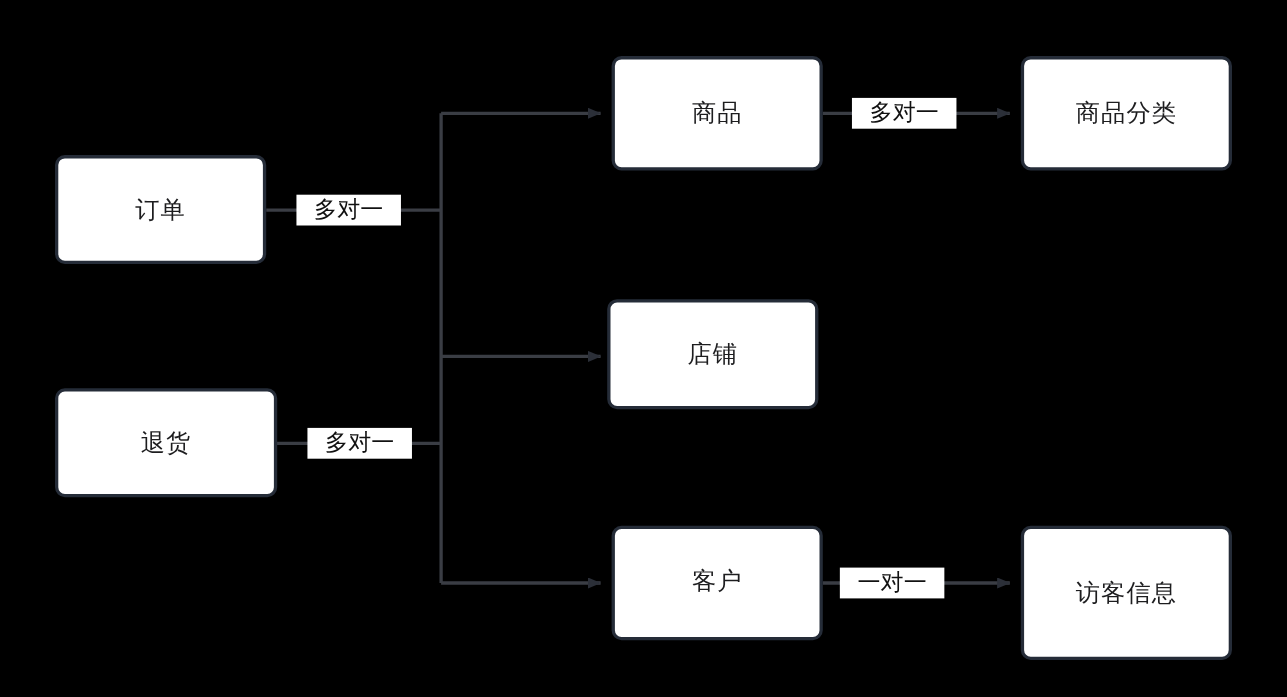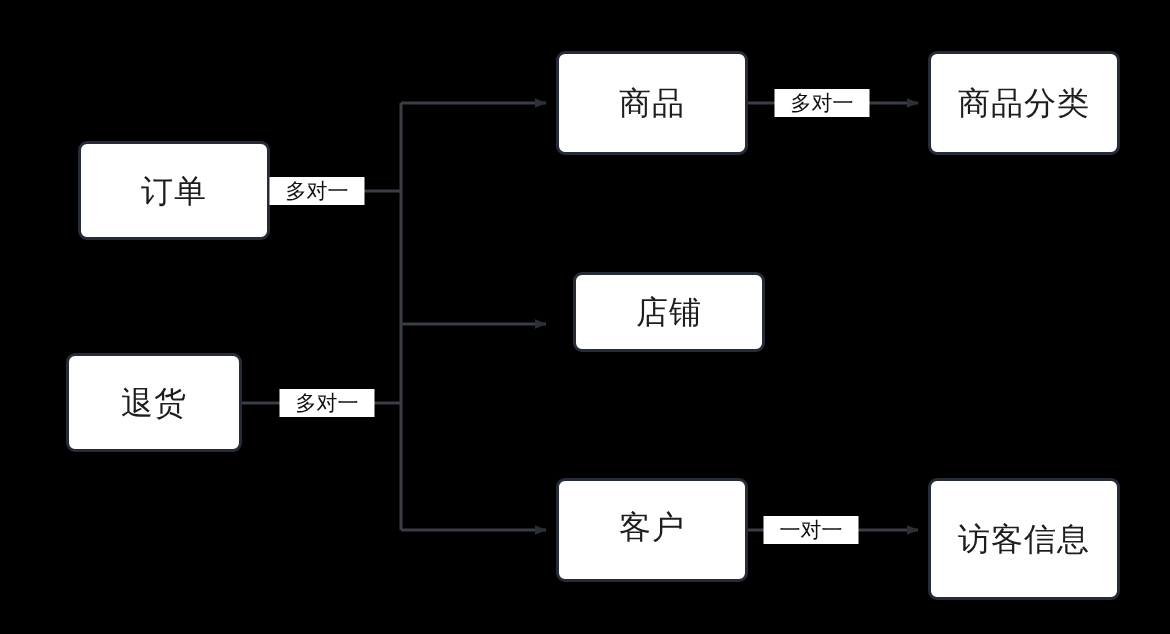--- a/index.html
+++ b/index.html
@@ -31,21 +31,21 @@
     box-sizing: border-box;
     background: #ffffff;
     border: 3px solid #252c38;
     border-radius: 9px;
     display: flex;
     align-items: center;
     justify-content: center;
     z-index: 3;
   }
   .node-label {
-    font-size: 32px;
+    font-size: 22px;
     line-height: 1;
     color: #1d1d1f;
     letter-spacing: 1px;
     white-space: nowrap;
     font-weight: 400;
   }
   .edge-label {
     position: absolute;
     background: #ffffff;
     color: #111111;
@@ -82,33 +82,33 @@
 
     <path d="M401,324 L546,324" fill="none" stroke="#3a3d44" stroke-width="3" marker-end="url(#arrowhead)"></path>
 
     <path d="M401,530 L546,530" fill="none" stroke="#3a3d44" stroke-width="3" marker-end="url(#arrowhead)"></path>
 
     <path d="M748,103 L918,103" fill="none" stroke="#3a3d44" stroke-width="3" marker-end="url(#arrowhead)"></path>
 
     <path d="M748,530 L918,530" fill="none" stroke="#3a3d44" stroke-width="3" marker-end="url(#arrowhead)"></path>
   </svg>
 
-  <div class="node" style="left:50px; top:141px; width:192px; height:99px;margin-left:28px;">
+  <div class="node" style="left:50px; top:141px; width:192px; height:99px;">
     <span class="node-label">订单</span>
   </div>
 
-  <div class="node" style="left:50px; top:353px; width:176px; height:99px;margin-left:16px;">
+  <div class="node" style="left:50px; top:353px; width:202px; height:99px;">
     <span class="node-label">退货</span>
   </div>
 
   <div class="node" style="left:556px; top:51px; width:192px; height:104px;">
     <span class="node-label">商品</span>
   </div>
 
-  <div class="node" style="left:573px; top:272px; width:192px; height:80px;">
+  <div class="node" style="left:552px; top:272px; width:192px; height:100px;">
     <span class="node-label">店铺</span>
   </div>
 
   <div class="node" style="left:556px; top:478px; width:192px; height:104px;font-family:Liberation Mono, monospace;">
     <span class="node-label">客户</span>
   </div>
 
   <div class="node" style="left:928px; top:51px; width:192px; height:104px;">
     <span class="node-label">商品分类</span>
   </div>

